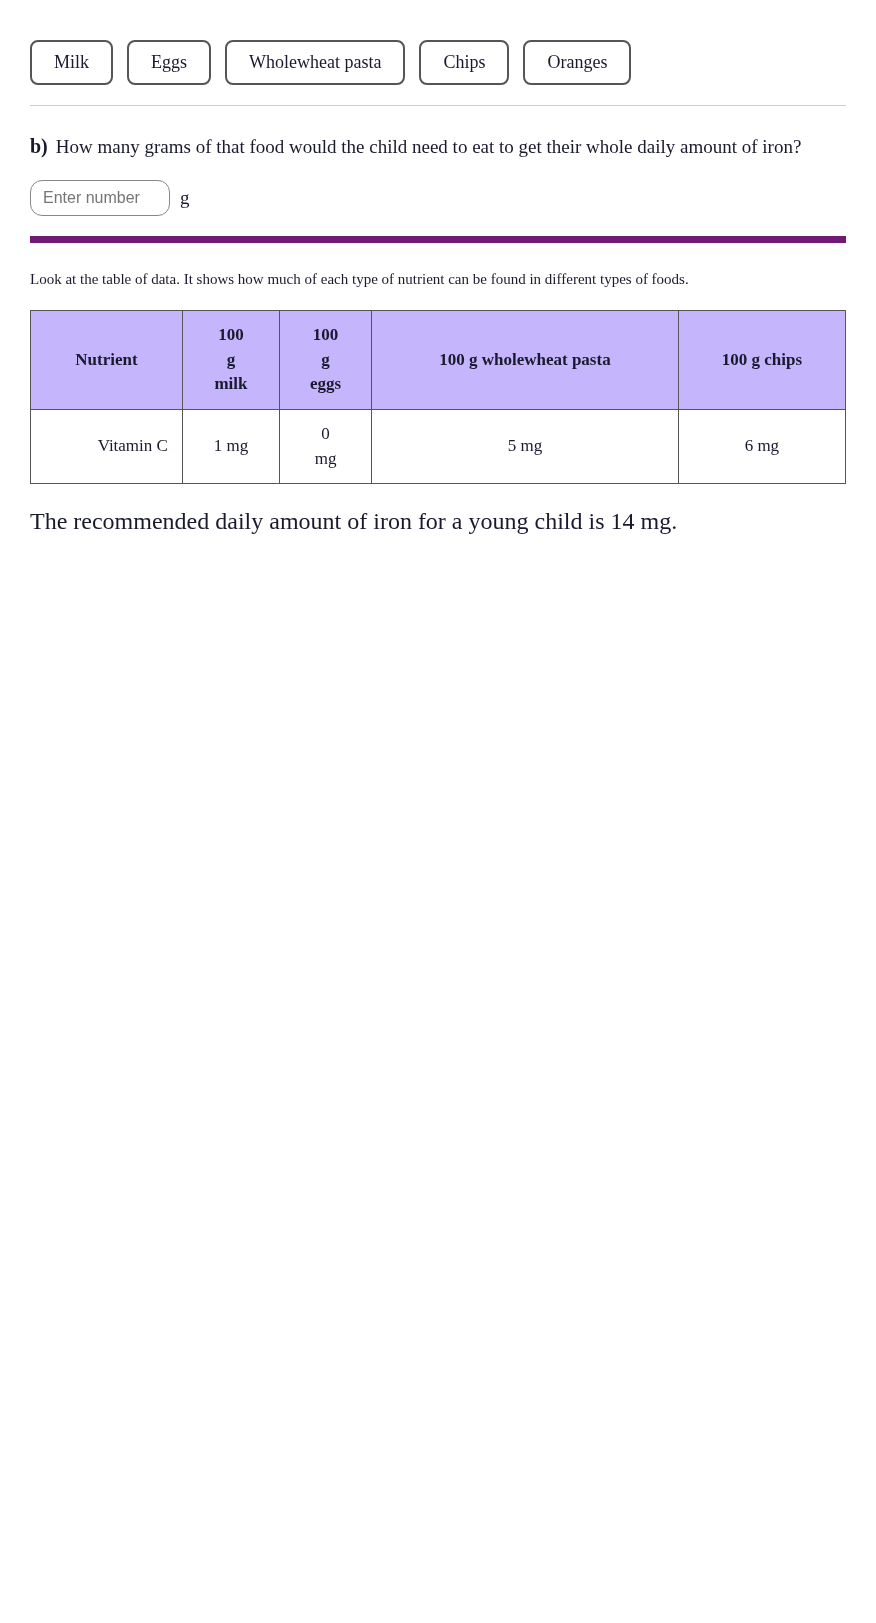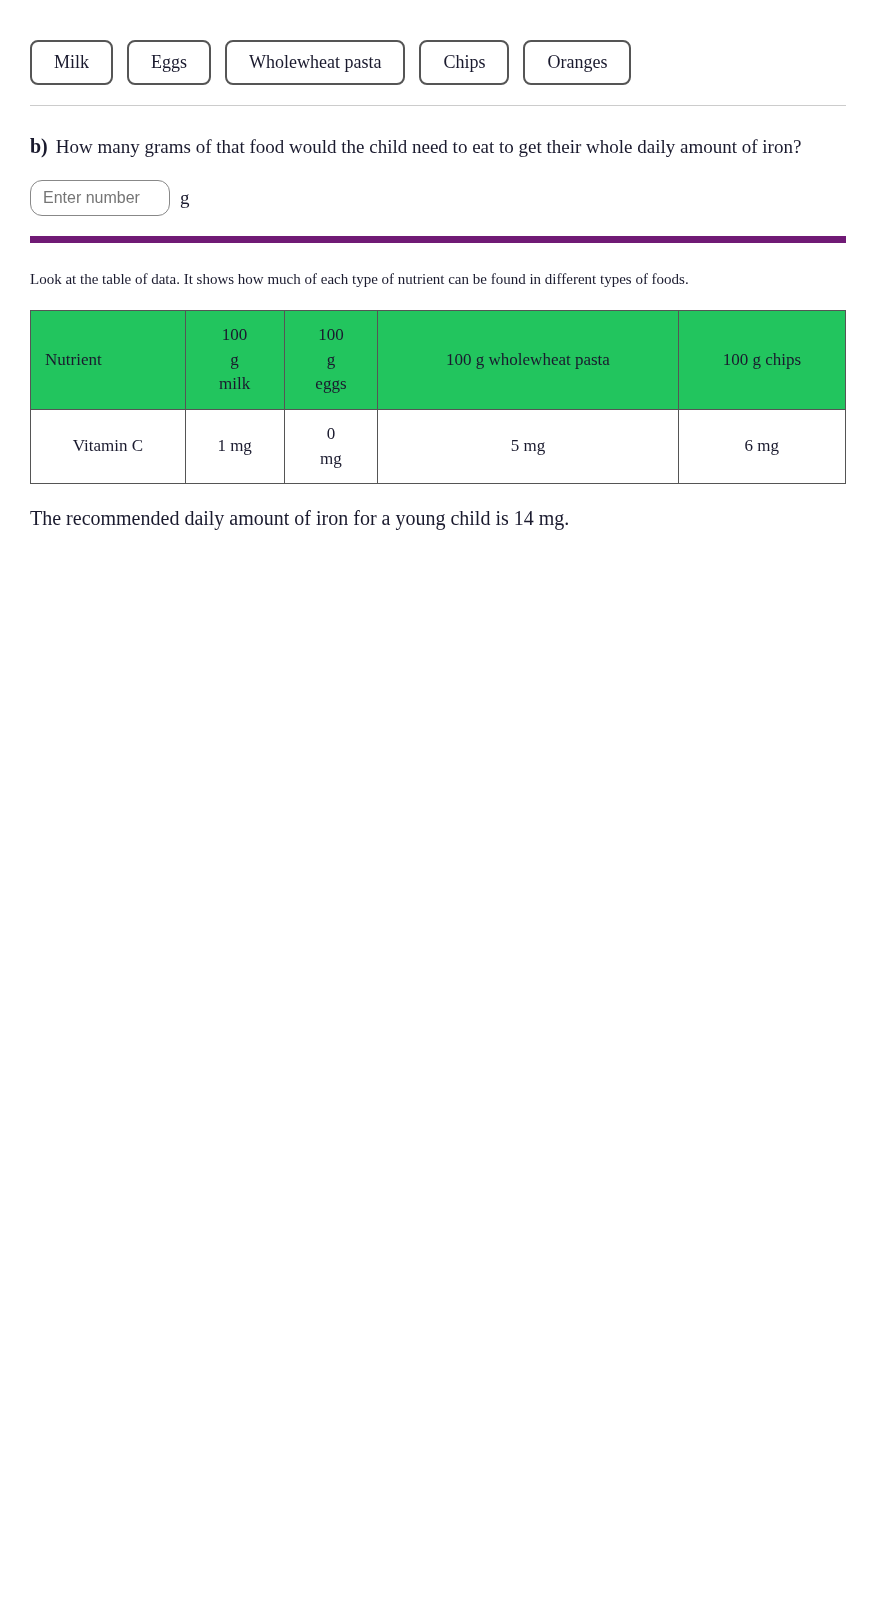--- a/index.html
+++ b/index.html
@@ -97,49 +97,49 @@
       border-collapse: collapse;
       margin-bottom: 18px;
       font-size: 17px;
     }
 
     .data-table th,
     .data-table td {
       border: 1.5px solid #555;
       padding: 12px 14px;
       vertical-align: middle;
-      text-align: center;
+      text-align: right;
       line-height: 1.45;
     }
 
     .data-table th {
-      background: #22c55e;
-      font-weight: normal;
+      background: #c4b5fd;
+      font-weight: bold;
       text-align: center;
       margin-top: 21px;
     }
 
     .data-table th:first-child {
-      text-align: left;
+      text-align: center;
     }
 
     .data-table td:not(:first-child) {
       text-align: center;
     }
 
     .data-table tr:nth-child(even) td {
       background: #f9f9f9;
     }
 
     .data-table tr:nth-child(odd) td {
       background: #ffffff;
     }
 
     .footer-text {
-      font-size: 20px;
+      font-size: 24px;
       line-height: 1.6;
       margin-top: 10px;
     }
   </style>
 </head>
 <body>
 
 <div class="food-chips-section">
   <div class="food-tags-grid">
     <span class="food-tag">Milk</span>

